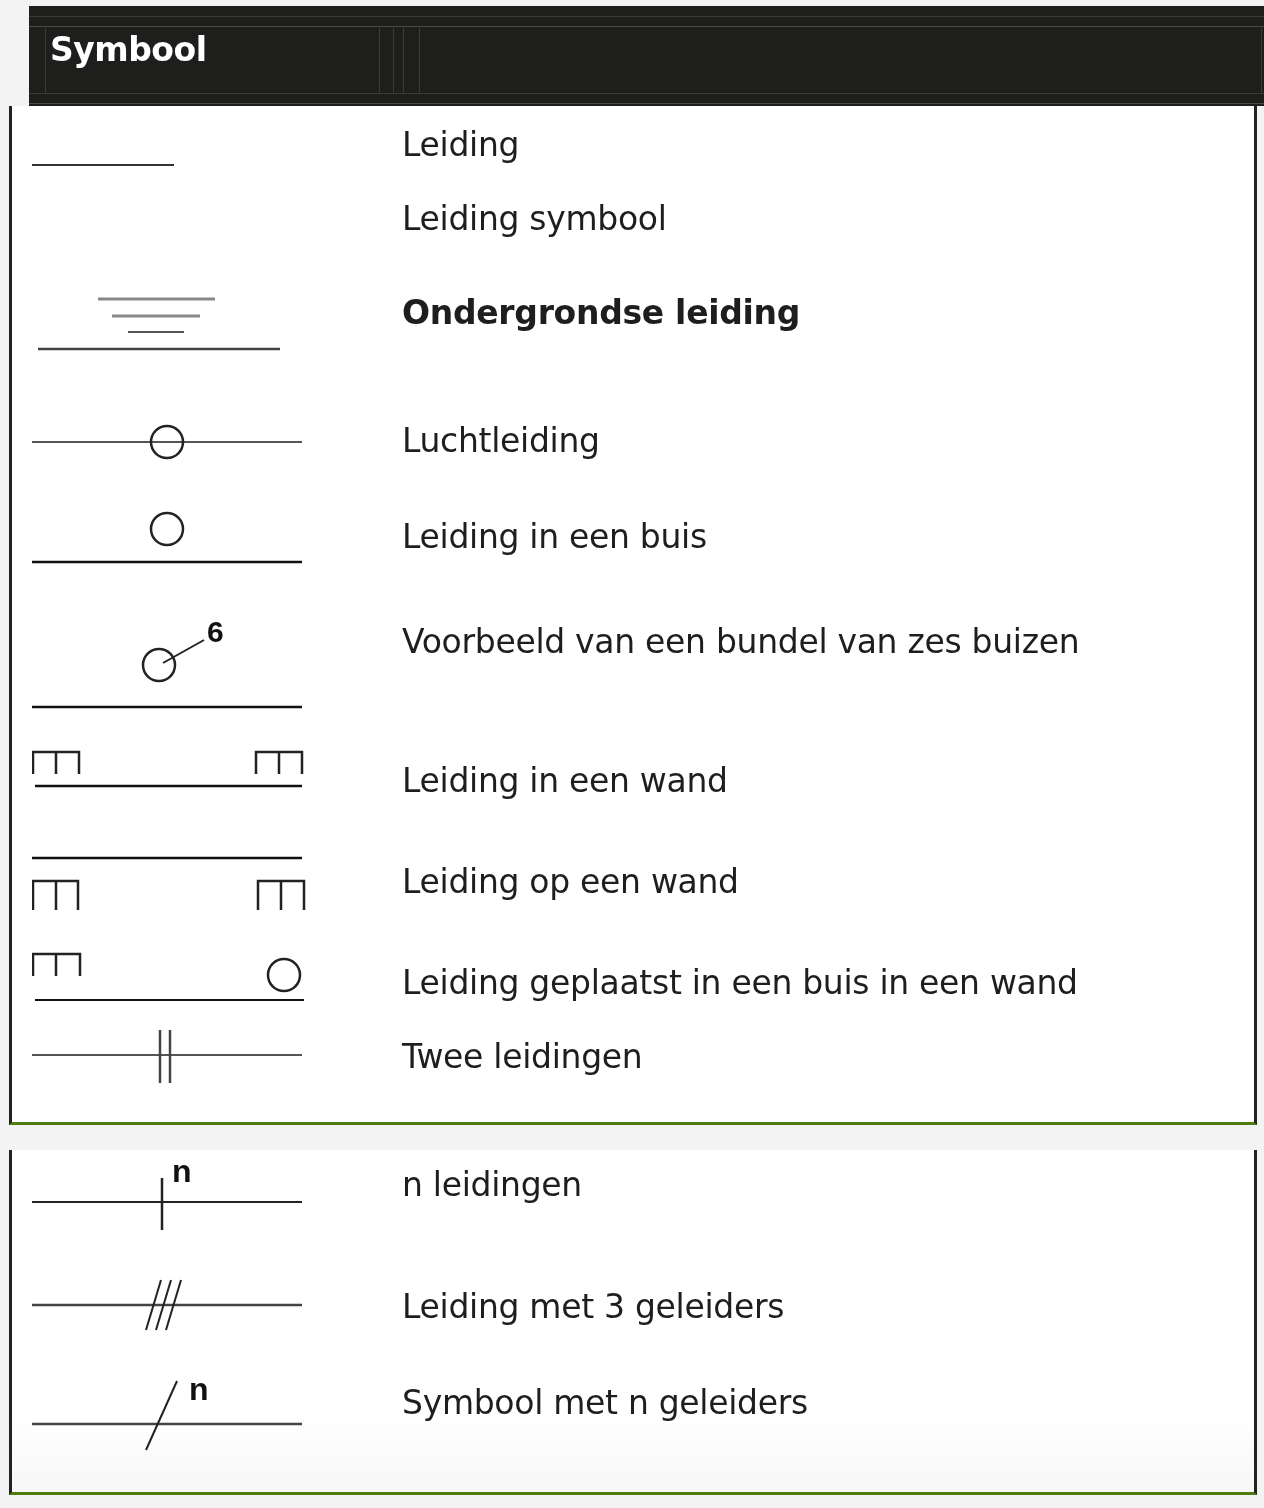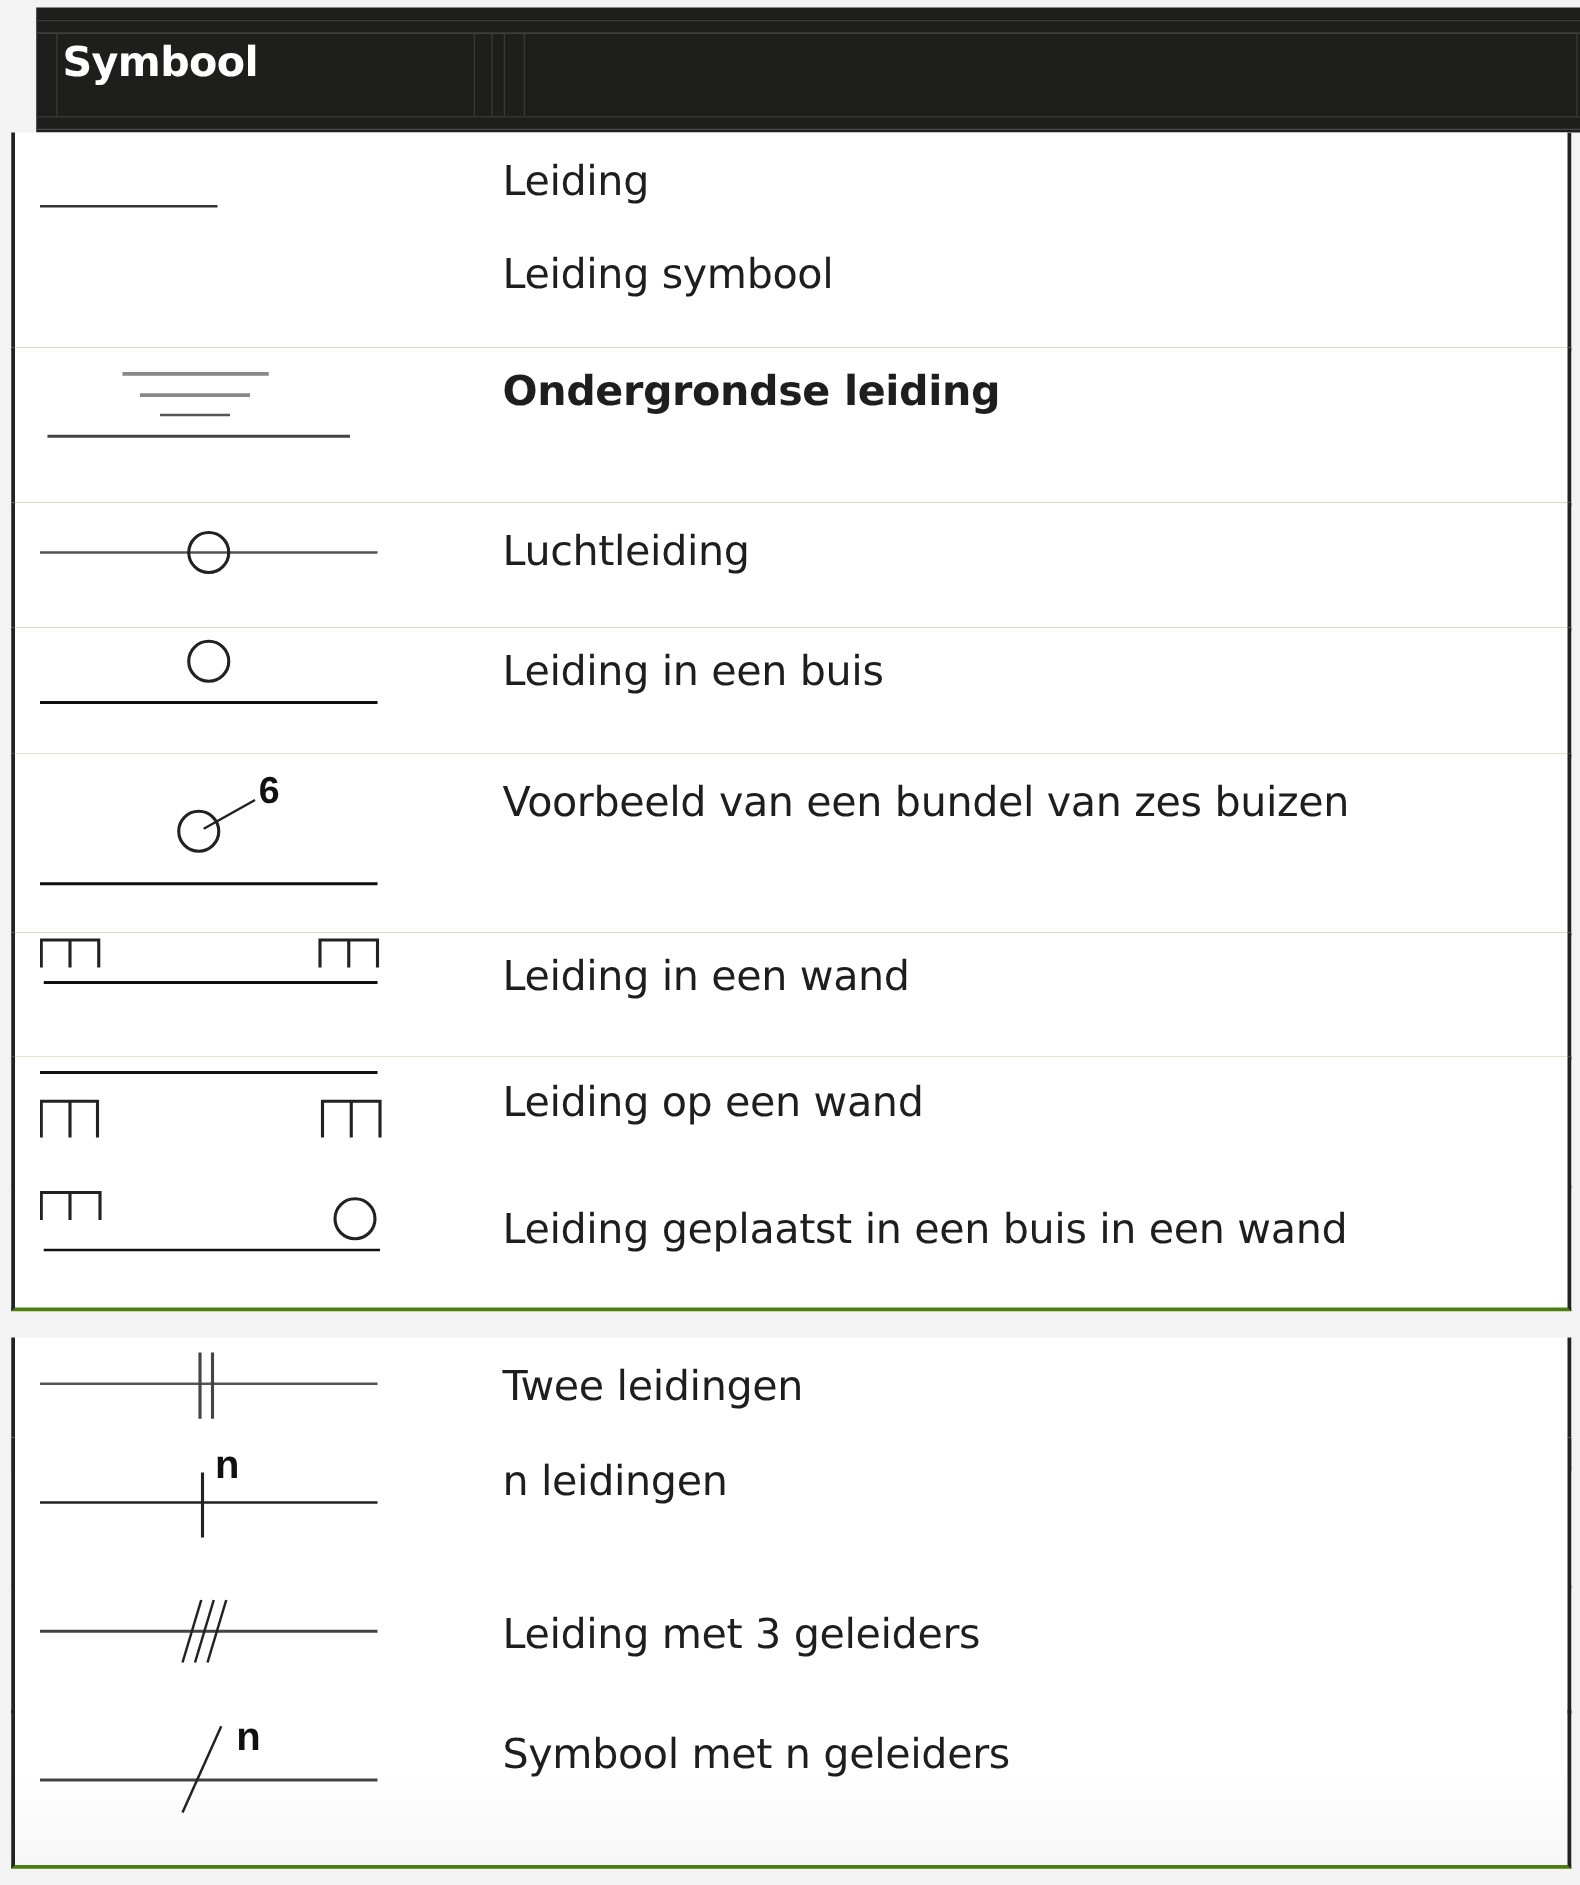--- a/index.html
+++ b/index.html
@@ -135,21 +135,21 @@
     <div class="sym">
       <svg width="290" height="100">
         <path d="M1 28 V6 H48 V28 M24 6 V28" fill="none" stroke="#222" stroke-width="2.5"></path>
         <circle cx="252" cy="27" r="16" fill="none" stroke="#222" stroke-width="2.5"></circle>
         <line x1="3" y1="52" x2="272" y2="52" stroke="#111" stroke-width="2"></line>
       </svg>
     </div>
     <span class="desc" style="top:18px">Leiding geplaatst in een buis in een wand</span>
   </div>
 
-  <div class="row" style="top:964px;height:107px;">
+  <div class="row" style="top:912px;height:107px;">
     <div class="sym">
       <svg width="290" height="100">
         <line x1="0" y1="37" x2="270" y2="37" stroke="#555" stroke-width="2"></line>
         <line x1="128" y1="12" x2="128" y2="65" stroke="#444" stroke-width="2.5"></line>
         <line x1="138" y1="12" x2="138" y2="65" stroke="#444" stroke-width="2.5"></line>
       </svg>
     </div>
     <span class="desc" style="top:22px">Twee leidingen</span>
   </div>
 

